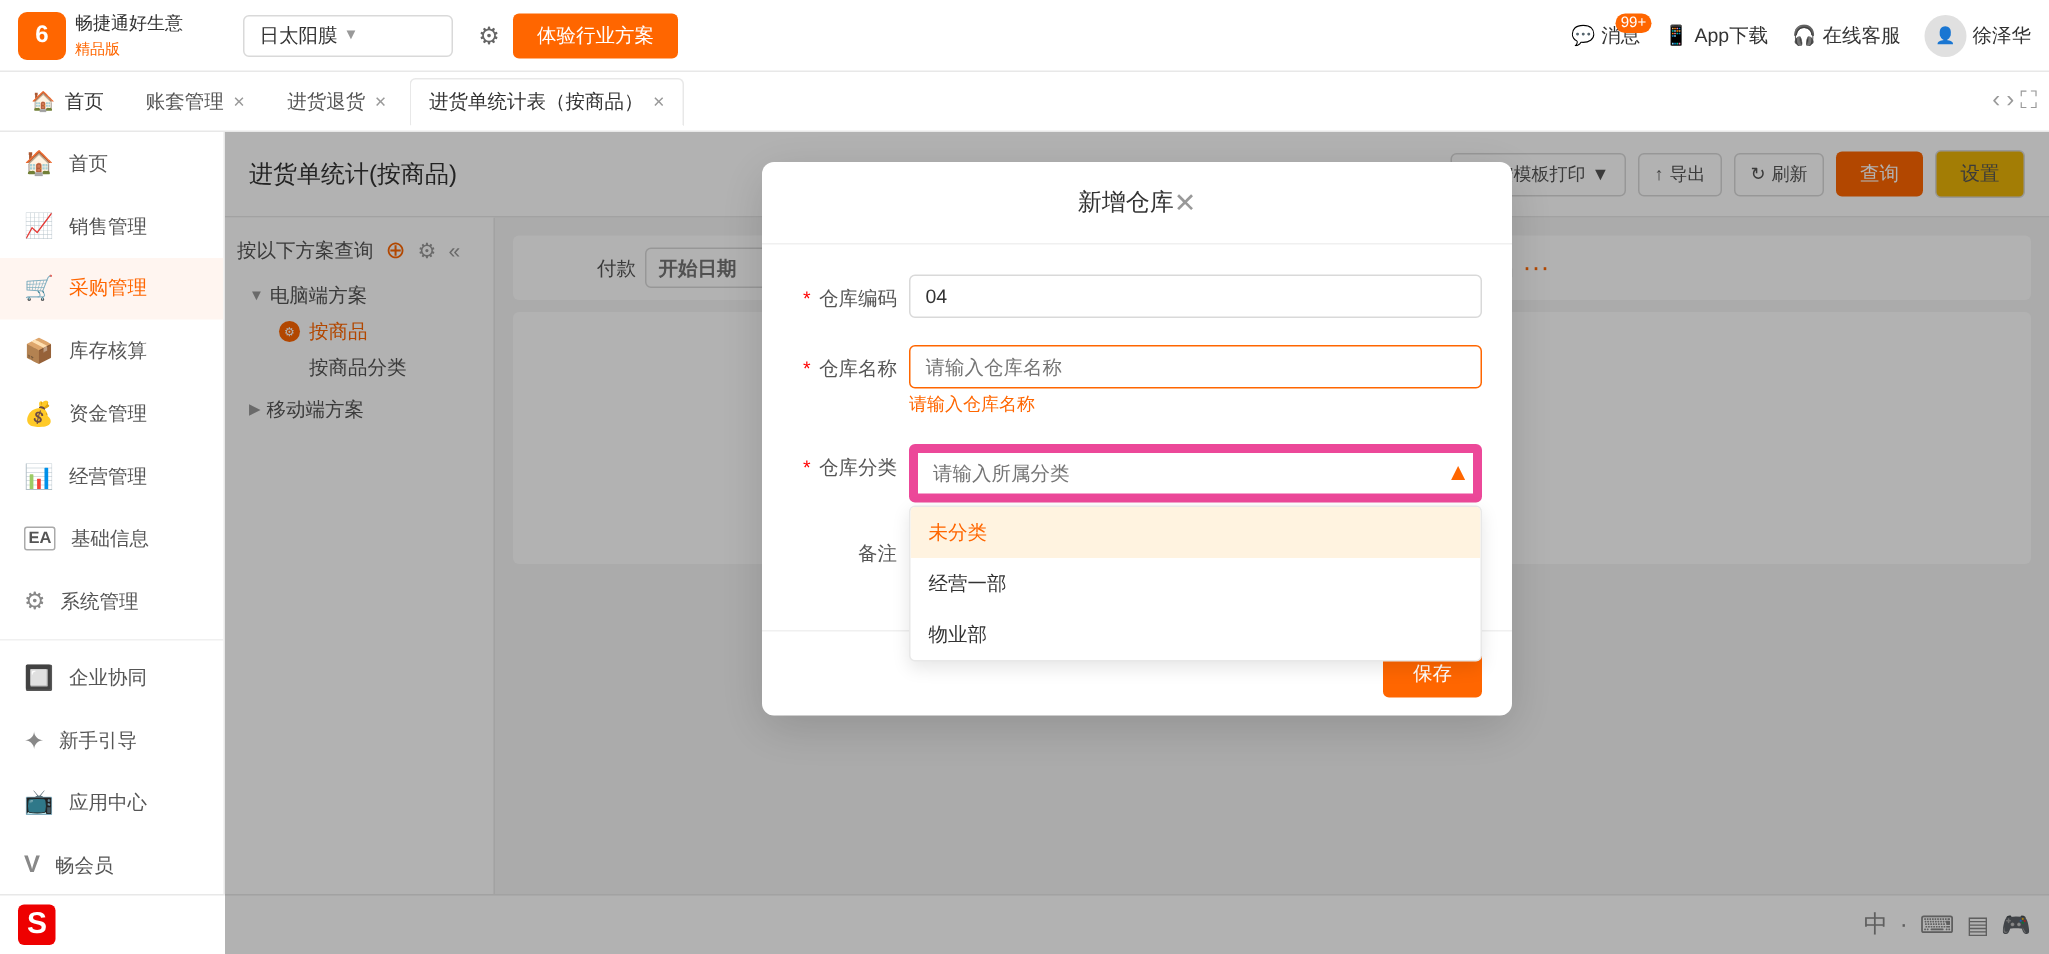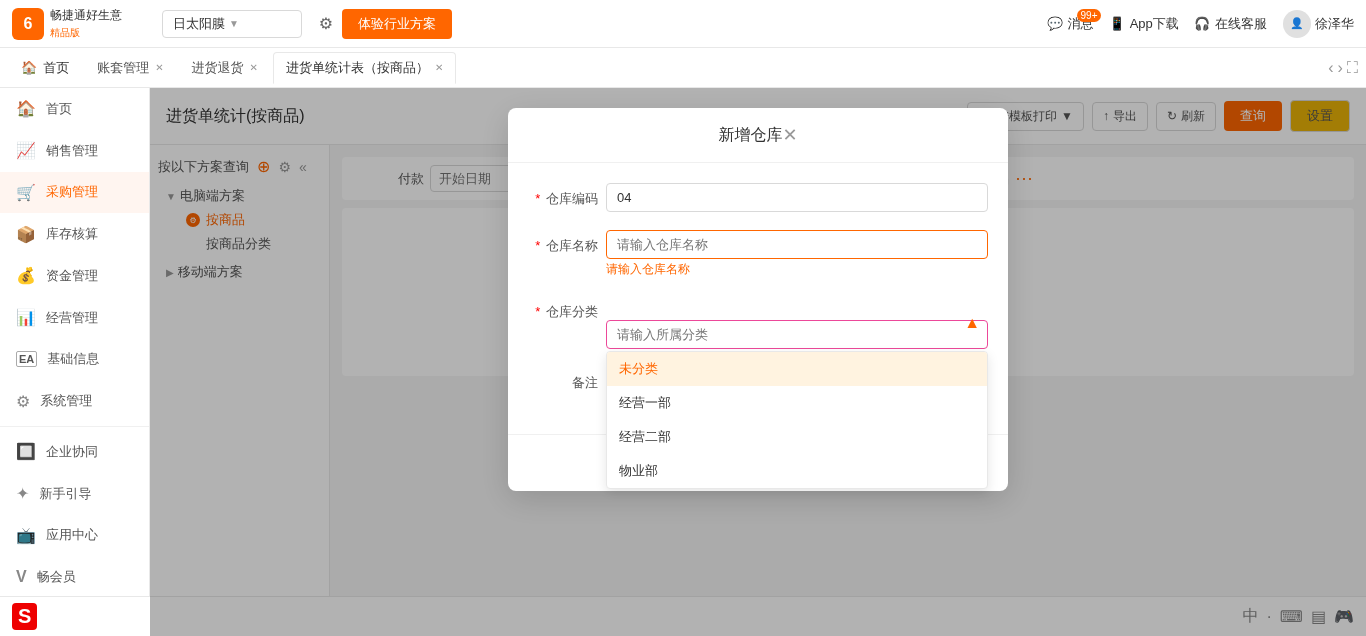--- a/index.html
+++ b/index.html
@@ -232,24 +232,23 @@
     }
     .form-input.error {
       border-color: #f60;
     }
     .error-msg { color: #f60; font-size: 12px; margin-top: 2px; }
 
     .category-wrap {
       position: relative; width: 100%;
     }
     .category-input {
-      width: 100%; border: 1px solid #ec4899; border-radius: 4px;
+      width: 100%; border: 6px solid #ec4899; border-radius: 4px;
       padding: 6px 32px 6px 10px; font-size: 13px; color: #999; outline: none;
       background: #fff;
-      margin-top: 24px;
     }
     .category-arrow {
       position: absolute; right: 8px; top: 50%; transform: translateY(-50%);
       color: #f60; font-size: 16px; cursor: pointer;
     }
 
     
     .dropdown-list {
       position: absolute; top: calc(100% + 2px); left: 0; right: 0;
       background: #fff;
@@ -466,21 +465,21 @@
           </div>
         </div>
       </div>
 
       <div style="flex:1;padding:12px;overflow:auto;">
 
         <div style="display:flex;gap:16px;align-items:center;background:#fff;padding:8px 12px;border-radius:4px;margin-bottom:8px;">
           <div class="filter-field">
             <label>付款</label>
             <div style="display:flex;gap:4px;">
-              <input class="filter-input" style="width: 104px;" placeholder="开始日期">
+              <input class="filter-input" style="width: 104px; font-weight: bold;" placeholder="开始日期">
               <span>—</span>
               <input class="filter-input" style="width: 110px;" placeholder="结束日期">
             </div>
           </div>
           <div class="filter-field">
             <label>单据状态</label>
             <div class="filter-select">
               <span></span>
               <span>▼</span>
             </div>
@@ -538,21 +537,20 @@
               <span class="required">*</span>
               <span>仓库分类</span>
             </div>
             <div class="form-control category-wrap" style="position:relative;">
               <input class="category-input" type="text" placeholder="请输入所属分类" style="">
               <span class="category-arrow">▲</span>
               
               <div class="dropdown-list">
                 <div class="dropdown-item selected">未分类</div>
                 <div class="dropdown-item">经营一部</div>
-                <div class="dropdown-item">经营二部</div>
                 <div class="dropdown-item">物业部</div>
               </div>
             </div>
           </div>
 
           <div class="form-row">
             <div class="form-label">
               <span>备注</span>
             </div>
             <div class="form-control">

